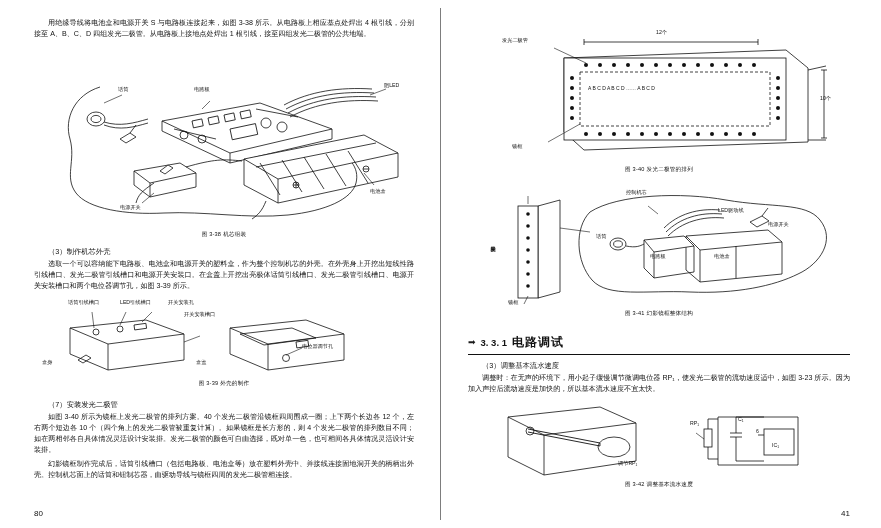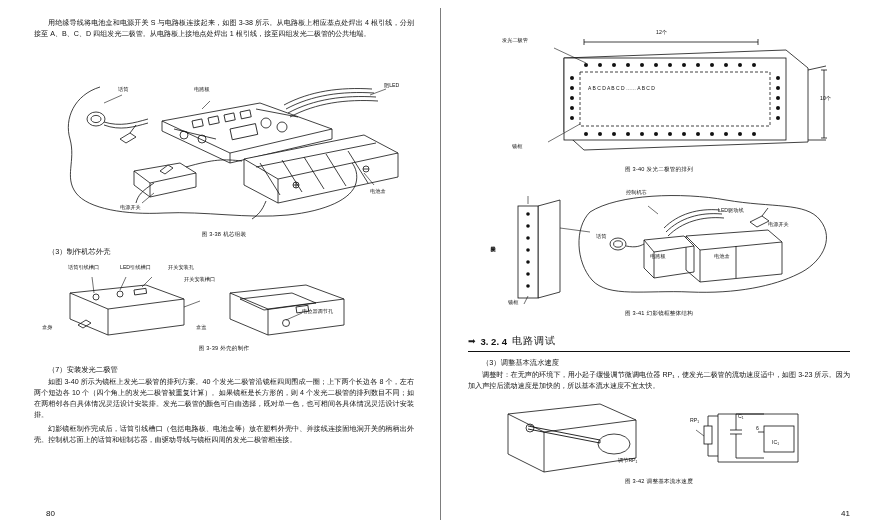--- a/index.html
+++ b/index.html
@@ -56,21 +56,21 @@
     margin-top: 2px;
     letter-spacing: 0.2px;
   }
   .fig-cap .num { margin-right: 2px; }
   .folio {
     position: absolute;
     bottom: 10px;
     font-size: 8px;
     color: #111;
   }
-  .page.left .folio { left: 46px; }
+  .page.left .folio { left: 34px; }
   .page.right .folio { right: 30px; }
 
   
   .figbox { position: relative; }
   .lbl {
     position: absolute;
     font-size: 5.2px;
     color: #111;
     white-space: nowrap;
     line-height: 1.1;
@@ -83,21 +83,21 @@
 
   
   .sec-head {
     display: flex;
     align-items: center;
     gap: 5px;
     margin: 10px 0 3px 0;
   }
   .sec-head .arrow { color: #1b1b1b; font-size: 9px; line-height: 1; }
   .sec-head .num { font-size: 9.5px; font-weight: bold; color: #111; }
-  .sec-head .txt { font-size: 10px; font-weight: normal; color: #111; letter-spacing: 1px; }
+  .sec-head .txt { font-size: 12px; font-weight: bold; color: #111; letter-spacing: 1px; }
   .sec-rule {
     height: 1px;
     background: #111;
     margin-bottom: 4px;
   }
 </style>
 </head>
 <body>
 
 <div class="spread">
@@ -174,20 +174,21 @@
       <div class="lbl" style="left:160px;top:44px;">电路板</div>
       <div class="lbl" style="left:350px;top:40px;">阻LED</div>
       <div class="lbl" style="left:86px;top:162px;">电源开关</div>
       <div class="lbl" style="left:336px;top:146px;">电池盒</div>
       <div class="fig-cap" style="margin-top:0;">
         <span class="num">图 3-38</span><span>机芯组装</span>
       </div>
     </div>
 
     <p class="head-sm">（3）制作机芯外壳</p>
+    <p class="body">选取一个可以容纳能下电路板、电池盒和电源开关的塑料盒，作为整个控制机芯的外壳。在外壳身上开挖出短线性路引线槽口、发光二极管引线槽口和电源开关安装口。在盒盖上开挖出亮极体话筒引线槽口、发光二极管引线槽口、电源开关安装槽口和两个电位器调节孔，如图 3-39 所示。</p>
 
     <div class="figbox" style="height:96px;margin-top:6px;">
       <svg width="374" height="80" viewBox="0 0 374 80">
         <g fill="none" stroke="#111" stroke-width="0.8">
 
           <path d="M36 30 L112 22 L150 36 L74 46 Z" fill="#fff"></path>
           <path d="M36 30 L36 56 L74 72 L74 46"></path>
           <path d="M74 72 L150 62 L150 36"></path>
           <circle cx="62" cy="34" r="3"></circle>
           <circle cx="86" cy="31" r="3"></circle>
@@ -211,21 +212,21 @@
       <div class="lbl" style="left:150px;top:14px;">开关安装槽口</div>
       <div class="lbl" style="left:268px;top:46px;">电位器调节孔</div>
       <div class="lbl" style="left:8px;top:62px;">盒身</div>
       <div class="lbl" style="left:162px;top:62px;">盒盖</div>
       <div class="fig-cap">
         <span class="num">图 3-39</span><span>外壳的制作</span>
       </div>
     </div>
 
     <p class="head-sm">（7）安装发光二极管</p>
-    <p class="body">如图 3-40 所示为镜框上发光二极管的排列方案。40 个发光二极管沿镜框四周围成一圈；上下两个长边各 8 个，左右两个短边各 10 个（四个角上的发光二极管被重复计算）。如果镜框是长方形的，则 4 个发光二极管的排列数目不同；如在两相邻各自具体情况灵活设计安装排。发光二极管的颜色可自由选择，既对单一色，也可相间各具体情况灵活设计安装排。</p>
+    <p class="body">如图 3-40 所示为镜框上发光二极管的排列方案。40 个发光二极管沿镜框四周围成一圈；上下两个长边各 12 个，左右两个短边各 10 个（四个角上的发光二极管被重复计算）。如果镜框是长方形的，则 4 个发光二极管的排列数目不同；如在两相邻各自具体情况灵活设计安装排。发光二极管的颜色可自由选择，既对单一色，也可相间各具体情况灵活设计安装排。</p>
     <p class="body">幻影镜框制作完成后，话筒引线槽口（包括电路板、电池盒等）放在塑料外壳中、并接线连接固地洞开关的柄柄出外壳。控制机芯面上的话筒和钮制芯器，由驱动导线与镜框四周的发光二极管相连接。</p>
 
     <div class="folio">80</div>
   </div>
 
   <div class="gutter"></div>
 
   <div class="page right">
 
     <div class="figbox" style="height:150px;margin-top:12px;">
@@ -351,21 +352,21 @@
       <div class="lbl" style="left:246px;top:66px;">电池盒</div>
       <div class="lbl v" style="left:22px;top:54px;">发光二极管</div>
       <div class="lbl" style="left:40px;top:112px;">镜框</div>
       <div class="fig-cap" style="margin-top:0;">
         <span class="num">图 3-41</span><span>幻影镜框整体结构</span>
       </div>
     </div>
 
     <div class="sec-head">
       <span class="arrow">➡</span>
-      <span class="num">3. 2. 4</span>
+      <span class="num">3. 3. 1</span>
       <span class="txt">电路调试</span>
     </div>
     <div class="sec-rule"></div>
 
     <p class="head-sm">（3）调整基本流水速度</p>
     <p class="body">调整时：在无声的环境下，用小起子缓慢调节微调电位器 RP₁，使发光二极管的流动速度适中，如图 3-23 所示。因为加入声控后流动速度是加快的，所以基本流水速度不宜太快。</p>
 
     <div class="figbox" style="height:96px;margin-top:4px;">
       <svg width="382" height="82" viewBox="0 0 382 82">
         <g fill="none" stroke="#111" stroke-width="0.8">

